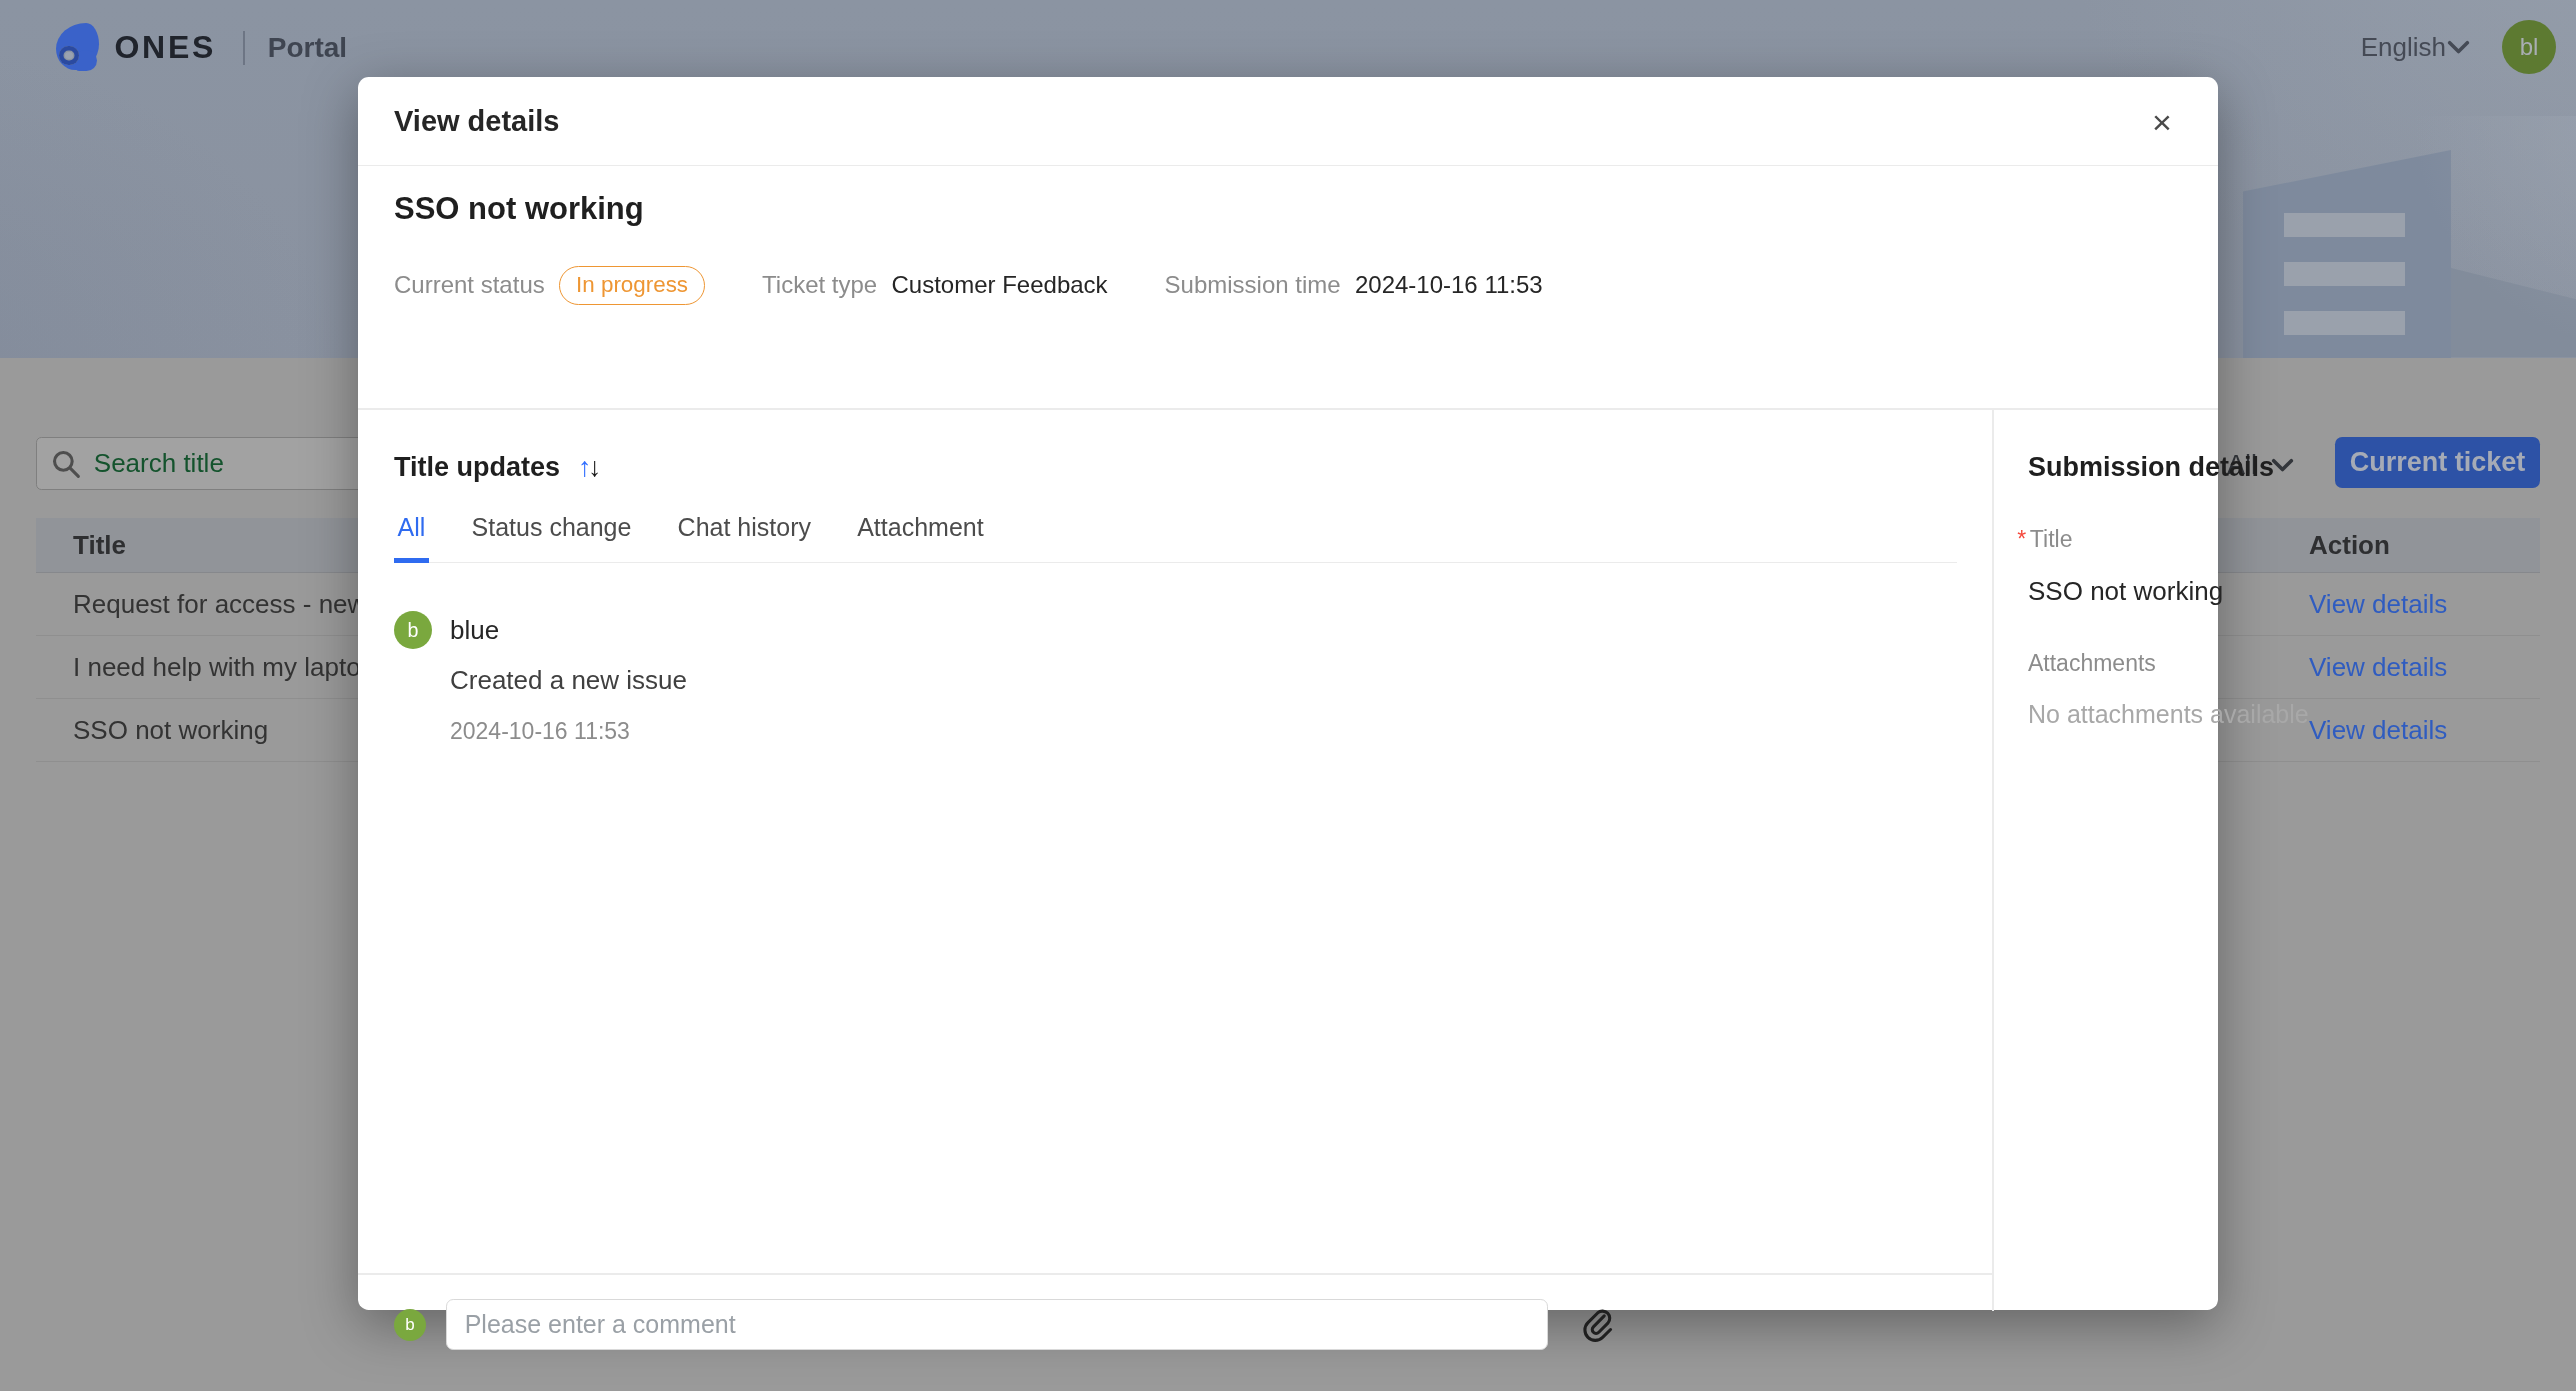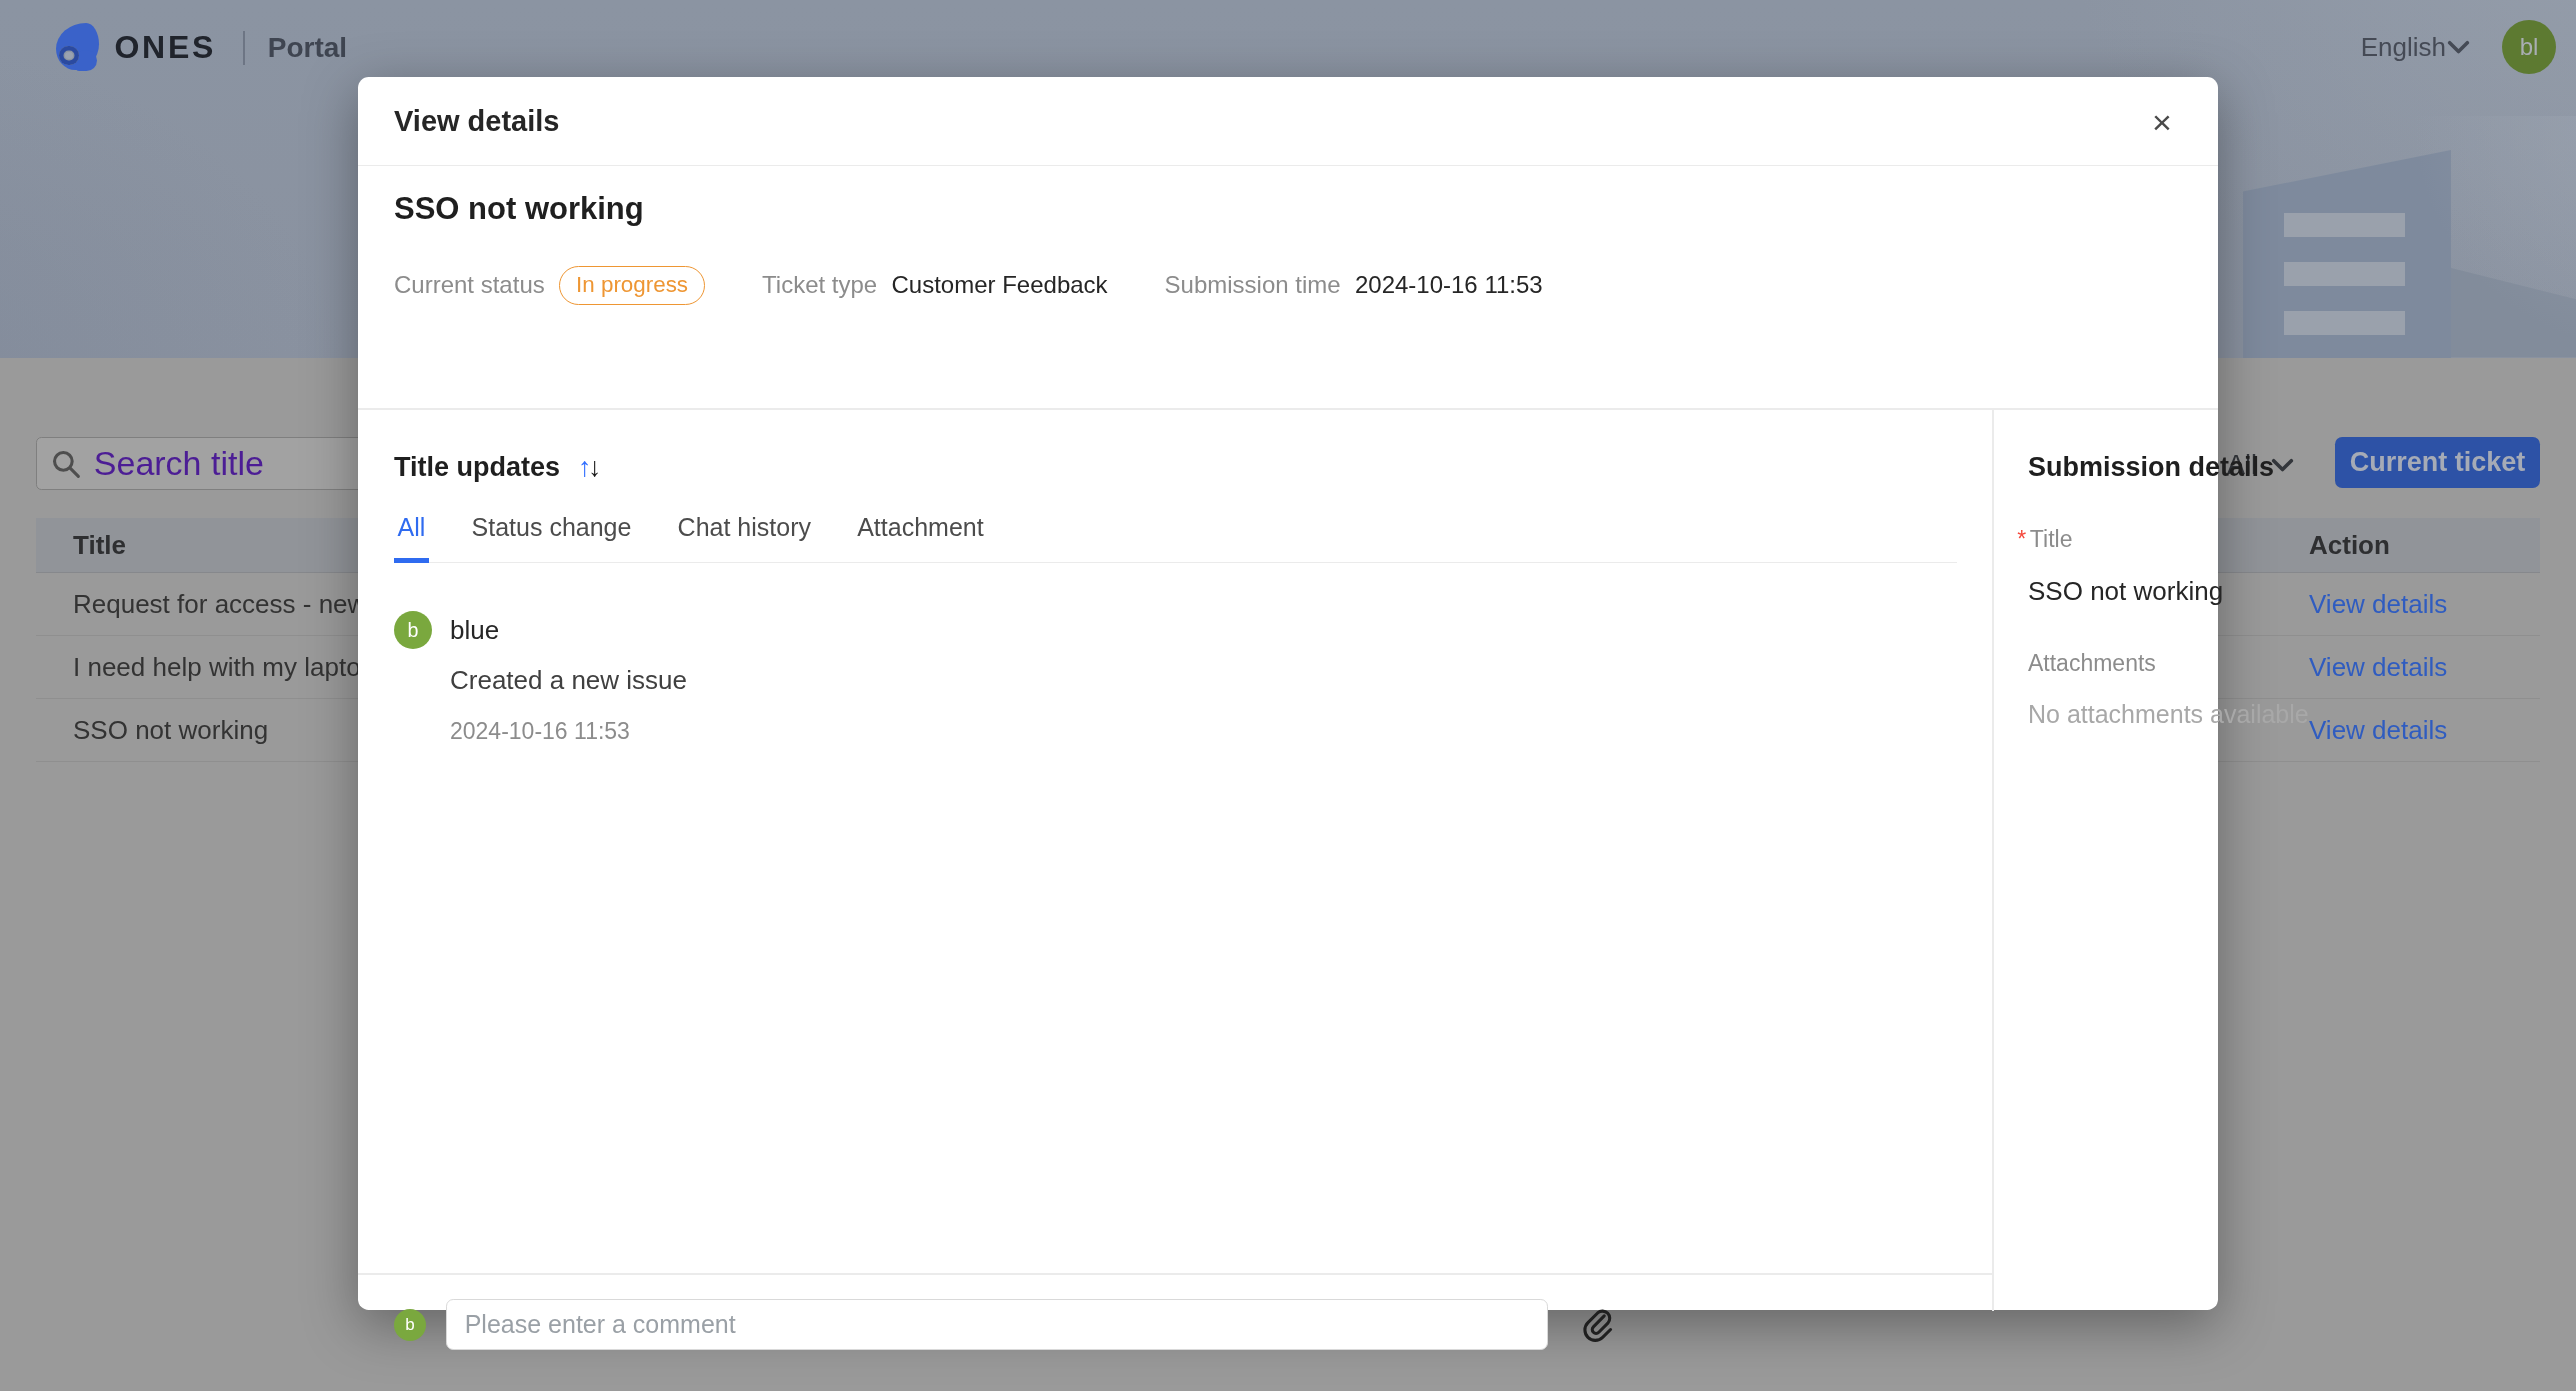--- a/index.html
+++ b/index.html
@@ -62,21 +62,21 @@
     width:54px; height:54px; border-radius:50%; background:#5d7a31;
     color:#a9aeb2; font-size:24px; display:flex; align-items:center; justify-content:center;
   }
 
   
   #search-box {
     left:36px; top:437px; width:374px; height:53px;
     border:1.8px solid #7f7f7f; border-radius:5.4px; background:#a2a2a2;
     display:flex; align-items:center; padding:0 14.3px; gap:12.5px;
   }
-  #search-box .ph { font-size:34px; color:#4c1d95; }
+  #search-box .ph { font-size:26px; color:#14532d; }
   #bg-filter { left:2227px; top:450px; display:flex; align-items:center; gap:14.3px; font-size:27px; color:#33363b; }
   #create-ticket-btn {
     left:2335px; top:437px; width:205px; height:51px;
     background:#2d52a6; border-radius:7.2px; border:none;
     color:#a6abb6; font-size:27px; font-weight:700;
     display:flex; align-items:center; justify-content:center; cursor:pointer;
     font-family:"Liberation Sans", sans-serif;
   }
   #bg-table { left:36px; top:518px; width:2504px; }
   #bg-table .thead {

